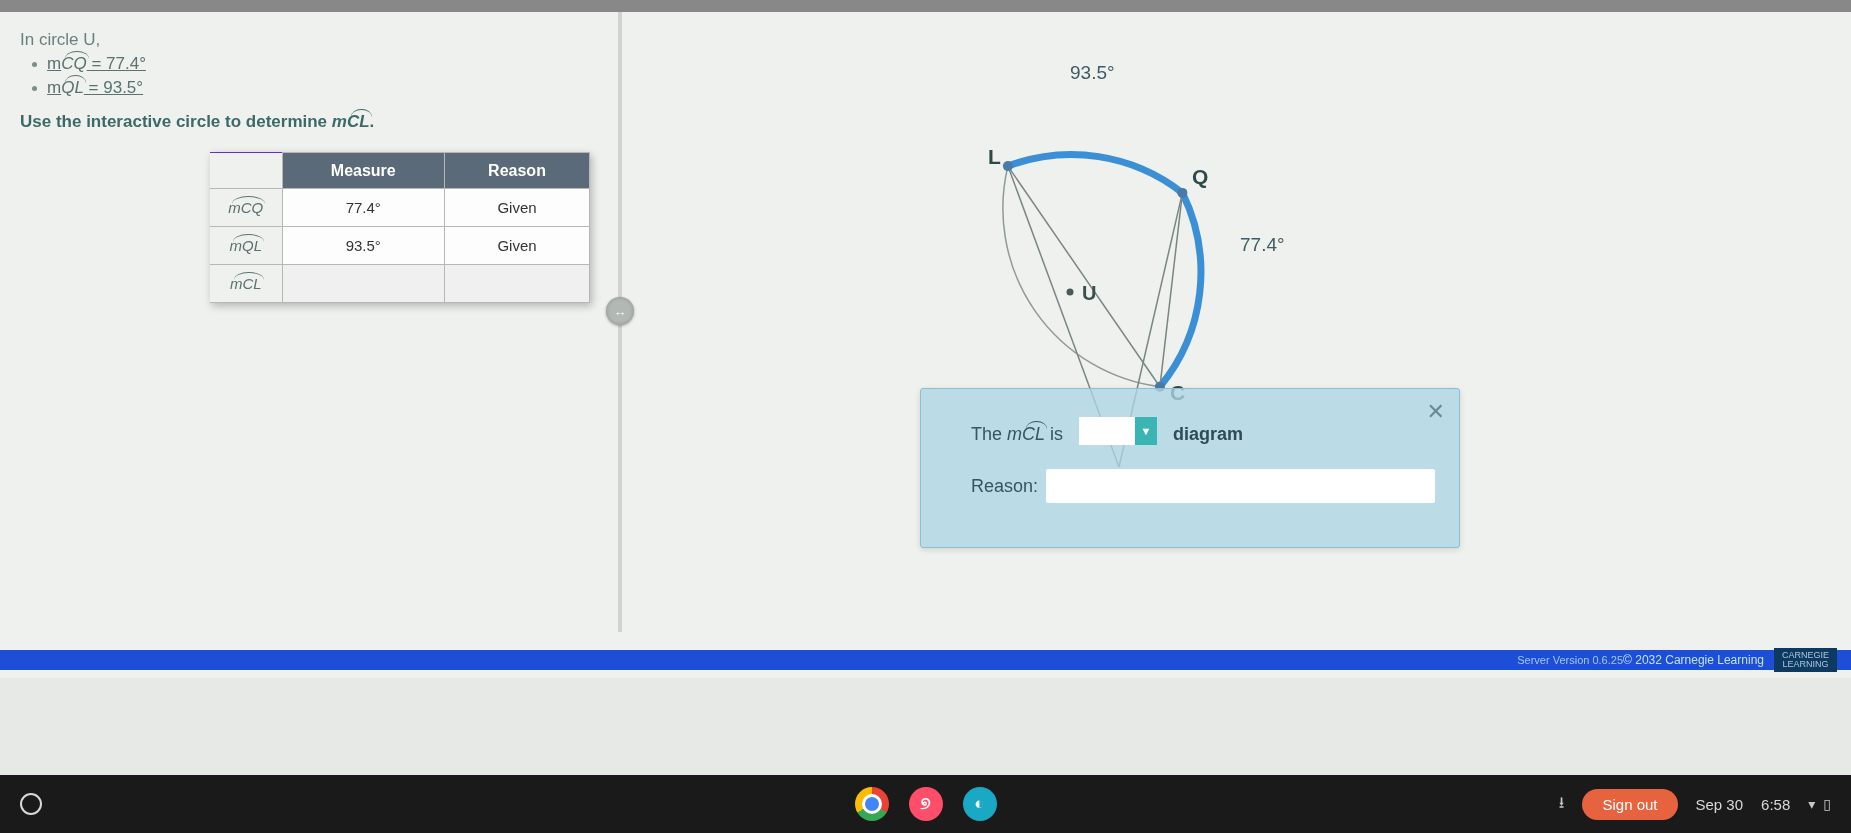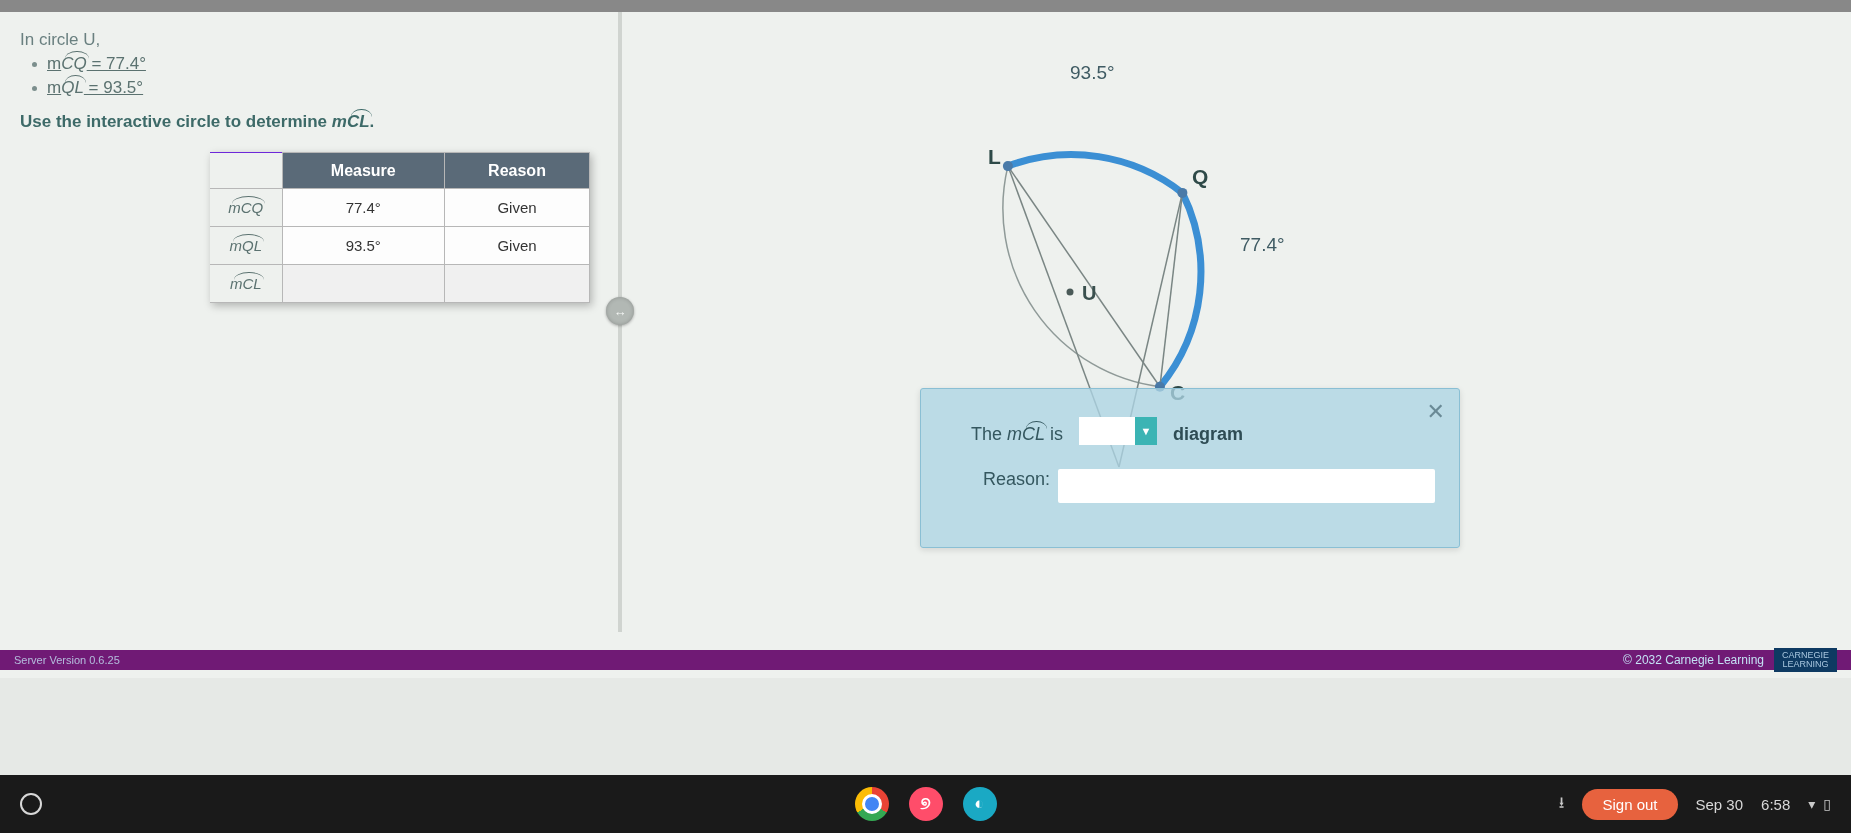--- a/index.html
+++ b/index.html
@@ -67,27 +67,27 @@
     border:1px solid #8abfd4; border-radius:3px;
     padding:28px 24px 18px 50px;
     box-shadow: 0 2px 6px rgba(0,0,0,0.12);
   }
   .answer-box .close { position:absolute; right:14px; top:10px; color:#6a8a96; font-size:22px; cursor:pointer;}
   .answer-row { display:flex; align-items:flex-end; gap:16px; color:#34575f; font-size:18px; margin-bottom:24px;}
   .answer-row .arc-var { font-style:italic;}
   .deg-input { width:56px; height:28px; background:#fff; border:none; font-size:15px; padding:2px 4px; }
   .deg-dd { width:22px; height:28px; background:#3bb4b4; display:flex; align-items:center; justify-content:center; color:#fff; font-size:11px;}
   .degrees-lbl { font-weight:bold; color:#2e4c54;}
-  .reason-row { display:flex; gap:8px; color:#34575f; font-size:18px;margin-left:12px;}
+  .reason-row { display:flex; align-items:center; gap:8px; color:#34575f; font-size:18px;}
   .reason-input { flex:1; height:34px; background:#fff; border:none; border-radius:2px; padding:4px 8px; font-size:15px;}
 
   .footer-bar {
     position:absolute; left:0; right:0; top:638px; height:20px;
-    background:#701a75; color:#c4e1f4; font-size:12px;
-    display:flex; align-items:center; justify-content:space-between; padding:0 14px;
+    background:#1d4ed8; color:#c4e1f4; font-size:12px;
+    display:flex; align-items:center; justify-content:flex-end; padding:0 14px;
   }
   .footer-left { opacity:0.8; font-size:11px;}
   .footer-right { display:flex; align-items:center; gap:10px; font-size:12px;}
   .carnegie-badge { background:#0e3a62; color:#a8c6de; font-size:9px; line-height:9px; padding:3px 8px; text-align:center;}
 
   
   .taskbar {
     position:absolute; left:0; right:0; bottom:0; height:58px;
     background:#1a1a1a; display:flex; align-items:center; padding:0 20px;
     color:#ddd;

